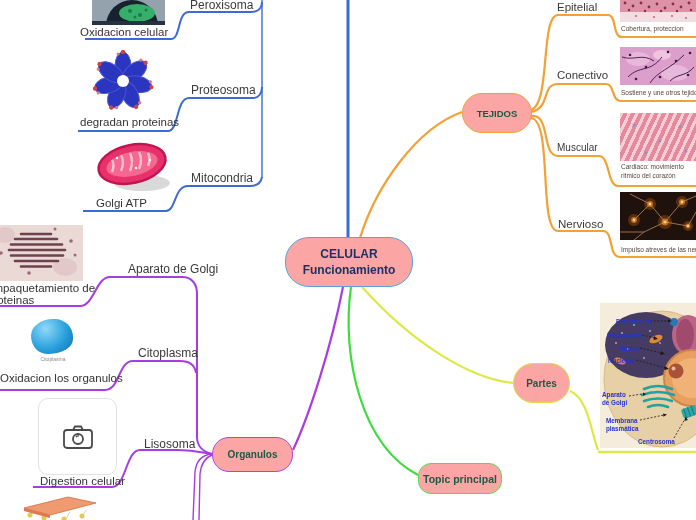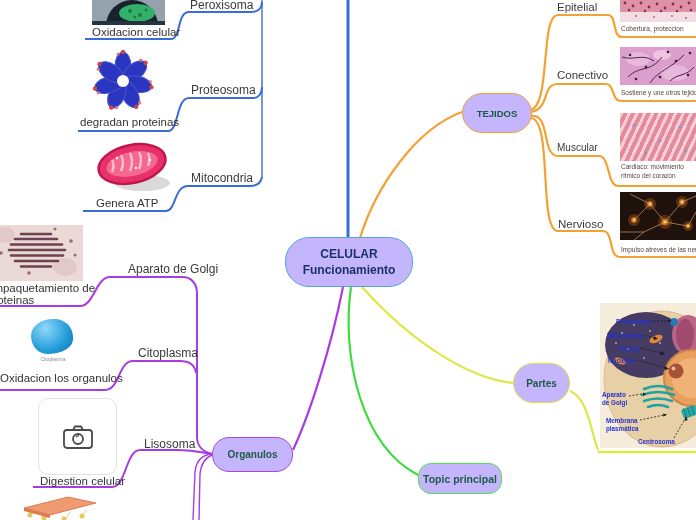--- a/index.html
+++ b/index.html
@@ -1,21 +1,21 @@
 <!DOCTYPE html>
 <html><head>
 <meta charset="utf-8">
 <style>
   html,body{margin:0;padding:0;background:#fff;font-family:"Liberation Sans",sans-serif;}
   #canvas{position:relative;width:696px;height:520px;overflow:hidden;background:#fff;}
   svg.lines{position:absolute;left:0;top:0;pointer-events:none;}
   .lbl{position:absolute;font-size:12px;color:#3a3a3a;white-space:nowrap;}
   .cap{position:absolute;font-size:11.5px;color:#333;white-space:nowrap;}
   .cap-s{position:absolute;font-size:6.5px;color:#55443c;white-space:nowrap;line-height:8.5px;}
-  .node{position:absolute;background:#c4b5fd;border:1.6px solid;display:flex;align-items:center;justify-content:center;text-align:center;font-weight:bold;color:#1d5a46;box-sizing:border-box;}
+  .node{position:absolute;background:#fca5a5;border:1.6px solid;display:flex;align-items:center;justify-content:center;text-align:center;font-weight:bold;color:#1d5a46;box-sizing:border-box;}
   .node-center{border-color:#55a4d8;color:#1b3264;font-size:12px;line-height:16px;border-radius:24px;}
   .node-tejidos{border-color:#f0a035;font-size:9.5px;border-radius:20px;}
   .node-organulos{border-color:#aa46e2;font-size:10px;border-radius:17px;}
   .node-partes{border-color:#d9e142;font-size:10px;border-radius:20px;}
   .node-topic{border-color:#52de52;font-size:10.5px;border-radius:13px;}
   .img{position:absolute;overflow:hidden;}
   .placeholder{position:absolute;background:#fff;border:1.5px solid #e2e2e2;border-radius:10px;display:flex;align-items:center;justify-content:center;}
   .blob{position:absolute;background:radial-gradient(circle at 35% 28%,#8fd9f9,#29a0dc 55%,#0b6db0);border-radius:55% 45% 60% 40%/50% 55% 45% 55%;}
   .blob-lbl{position:absolute;font-size:5px;color:#8a8a8a;text-align:center;white-space:nowrap;}
   .muscle{background:repeating-linear-gradient(115deg,#f6cfd6 0 3px,#e58a9d 3px 7px),#e8909f;}
@@ -64,21 +64,21 @@
       <rect width="73" height="25" fill="#93a2ac"></rect>
       <circle cx="40" cy="26" r="26" fill="#17222e"></circle>
       <ellipse cx="45" cy="13" rx="18" ry="9" fill="#35b06a"></ellipse>
       <circle cx="38" cy="11" r="2" fill="#1f7a48"></circle>
         <circle cx="48" cy="15" r="2" fill="#1f7a48"></circle>
       <circle cx="54" cy="10" r="1.5" fill="#1f7a48"></circle>
         <circle cx="43" cy="17" r="1.5" fill="#1f7a48"></circle>
       <rect y="21" width="73" height="4" fill="#253240"></rect>
     </svg>
   </div>
-  <div class="cap" style="left:92px;top:26px;">Oxidacion celular</div>
+  <div class="cap" style="left:80px;top:26px;">Oxidacion celular</div>
   <div class="lbl" style="left:190px;top:-2px;">Peroxisoma</div>
 
   <div class="img" style="left:85px;top:50px;width:77px;height:64px;">
     <svg width="77" height="64" viewBox="0 0 77 64">
       <g>
         <g transform="rotate(0 38 31)">
             <ellipse cx="38" cy="16" rx="8" ry="14" fill="#2a35c0" stroke="#4a55d0"></ellipse>
             <circle cx="38" cy="2" r="2.2" fill="#cc4444"></circle>
             <circle cx="33" cy="4" r="1.6" fill="#e07a7a"></circle>
           </g>
@@ -129,21 +129,21 @@
           <path d="M29 17 q4 7 0 16"></path>
           <path d="M38 15 q4 8 0 18"></path>
           <path d="M47 14 q4 8 0 17"></path>
           <path d="M56 15 q3 6 0 13"></path>
       </g>
       <circle cx="25" cy="20" r="1.2" fill="#fff"></circle>
         <circle cx="44" cy="30" r="1.2" fill="#fff"></circle>
         <circle cx="58" cy="22" r="1.2" fill="#fff"></circle>
     </svg>
   </div>
-  <div class="cap" style="left:96px;top:197px;">Genera ATP</div>
+  <div class="cap" style="left:96px;top:197px;">Golgi ATP</div>
   <div class="lbl" style="left:191px;top:171px;">Mitocondria</div>
 
   <div class="node node-center" style="left:285px;top:237px;width:128px;height:50px;">
     <div>
       <div>CELULAR</div>
       <div>Funcionamiento</div>
     </div>
   </div>
 
   <div class="node node-tejidos" style="left:462px;top:93px;width:70px;height:40px;">TEJIDOS</div>

